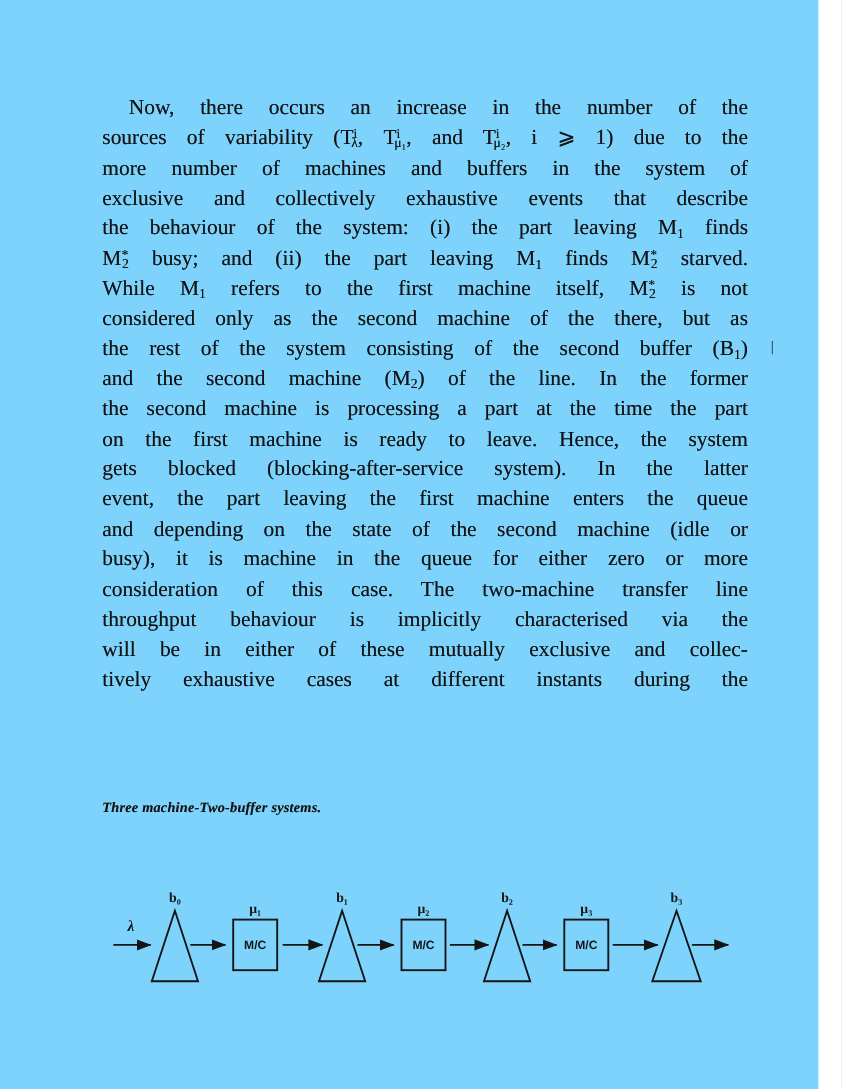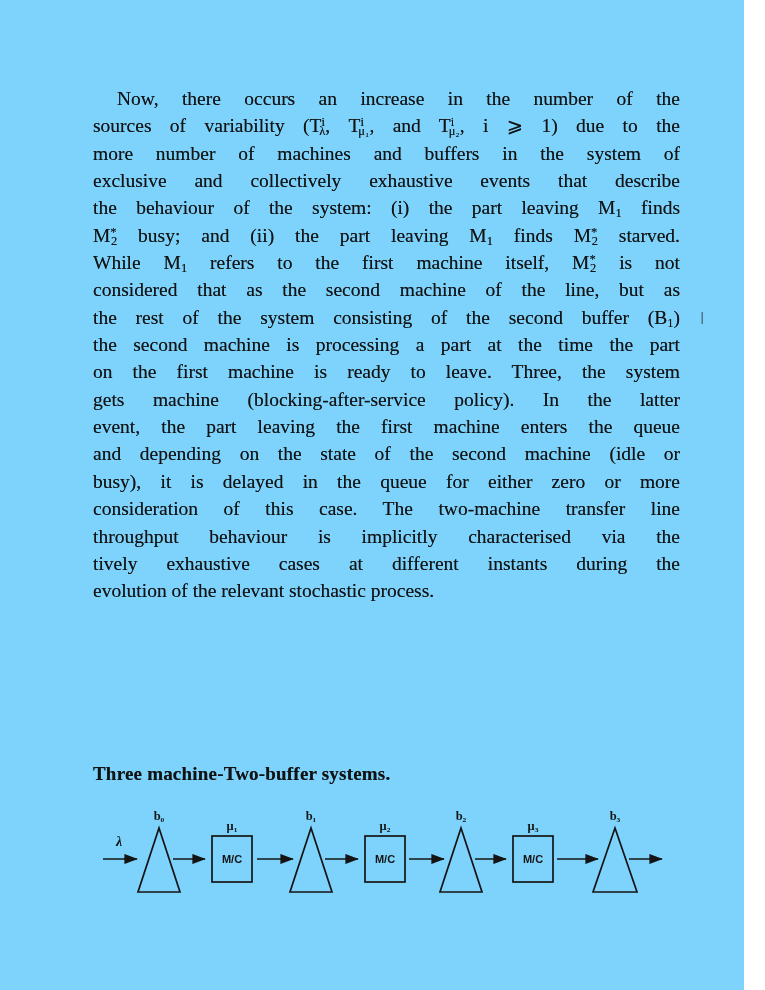--- a/index.html
+++ b/index.html
@@ -42,23 +42,24 @@
   sup + sub { margin-left: -0.45em; }
   .scan-artifact {
     position: absolute;
     font-size: 11px;
     color: #2a2a2a;
     transform: scaleY(1.2);
   }
   .caption {
     position: absolute;
     left: 93px;
-    top: 763px;
-    font-size: 19px;
+    top: 726px;
+    font-size: 13px;
     font-weight: 700;
+    font-style: italic;
     letter-spacing: 0.2px;
     text-shadow: 0 0 0.5px rgba(0,0,0,0.5);
   }
   .diagram {
     position: absolute;
     left: 95px;
     top: 798px;
   }
   .diagram .shape {
     fill: none;
@@ -94,32 +95,33 @@
 <div class="page">
 
   <div class="textblock">
     <div class="pline indent">Now, there occurs an increase in the number of the</div>
     <div class="pline">sources of variability (T<sup>i</sup><sub>λ</sub>, T<sup>i</sup><sub>μ₁</sub>, and T<sup>i</sup><sub>μ₂</sub>, i ⩾ 1) due to the</div>
     <div class="pline">more number of machines and buffers in the system of</div>
     <div class="pline">exclusive and collectively exhaustive events that describe</div>
     <div class="pline">the behaviour of the system: (i) the part leaving M<sub>1</sub> finds</div>
     <div class="pline">M<sup>*</sup><sub>2</sub> busy; and (ii) the part leaving M<sub>1</sub> finds M<sup>*</sup><sub>2</sub> starved.</div>
     <div class="pline">While M<sub>1</sub> refers to the first machine itself, M<sup>*</sup><sub>2</sub> is not</div>
-    <div class="pline">considered that as the second machine of the line, but as</div>
+    <div class="pline">considered only as the second machine of the there, but as</div>
     <div class="pline">the rest of the system consisting of the second buffer (B<sub>1</sub>)</div>
+    <div class="pline">and the second machine (M<sub>2</sub>) of the line. In the former</div>
     <div class="pline">the second machine is processing a part at the time the part</div>
-    <div class="pline">on the first machine is ready to leave. Three, the system</div>
-    <div class="pline">gets machine (blocking-after-service policy). In the latter</div>
+    <div class="pline">on the first machine is ready to leave. Hence, the system</div>
+    <div class="pline">gets blocked (blocking-after-service system). In the latter</div>
     <div class="pline">event, the part leaving the first machine enters the queue</div>
     <div class="pline">and depending on the state of the second machine (idle or</div>
-    <div class="pline">busy), it is delayed in the queue for either zero or more</div>
+    <div class="pline">busy), it is machine in the queue for either zero or more</div>
     <div class="pline">consideration of this case. The two-machine transfer line</div>
     <div class="pline">throughput behaviour is implicitly characterised via the</div>
+    <div class="pline">will be in either of these mutually exclusive and collec-</div>
     <div class="pline">tively exhaustive cases at different instants during the</div>
-    <div class="pline last">evolution of the relevant stochastic process.</div>
     <span class="scan-artifact" style="left:608px; top:218px;">|</span>
   </div>
 
   <div class="caption">Three machine-Two-buffer systems.</div>
 
   <svg class="diagram" width="575" height="105" viewBox="0 0 575 105">
     <defs>
       <marker id="ah" viewBox="0 0 8 6" markerWidth="9" markerHeight="7" refX="7.5" refY="3" orient="auto">
         <path d="M0,0 L8,3 L0,6 Z" fill="#141414"></path>
       </marker>

